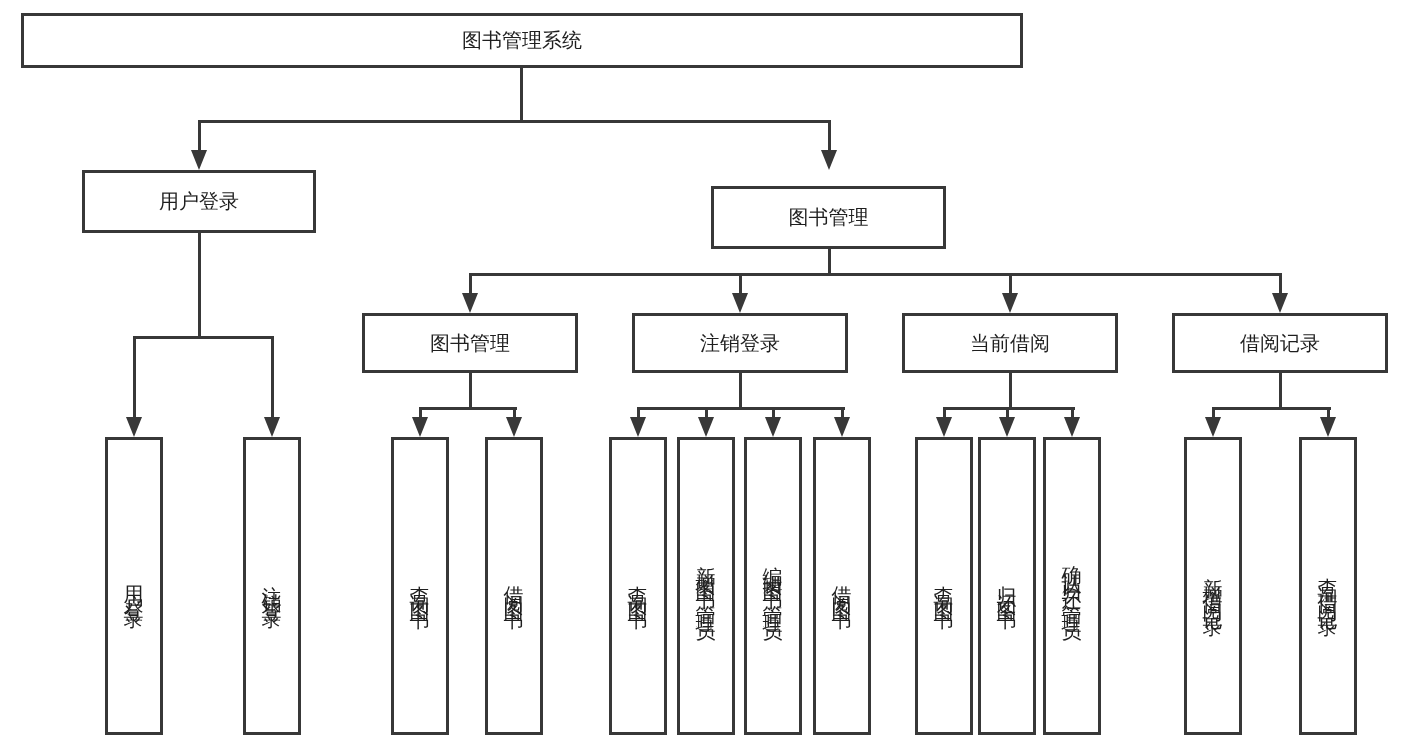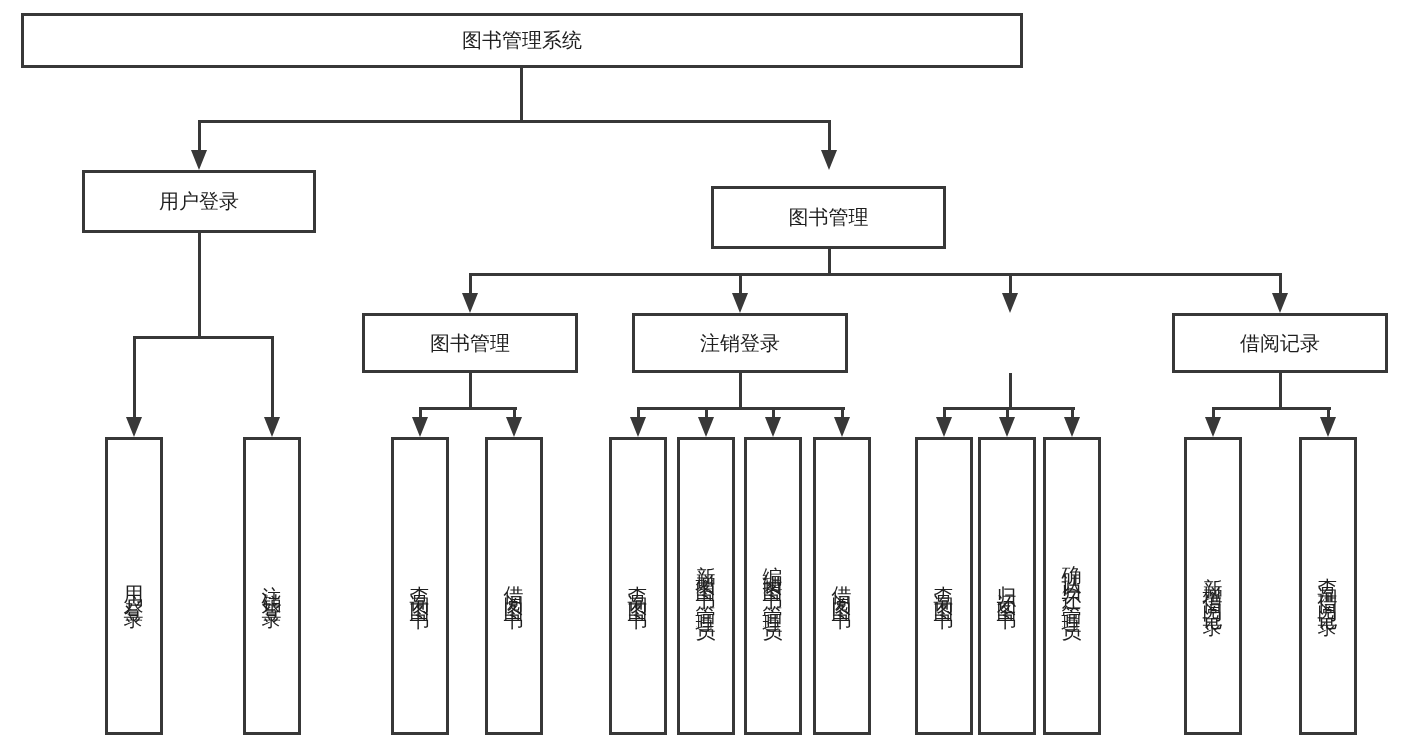--- a/index.html
+++ b/index.html
@@ -93,20 +93,21 @@
   <div class="vl" style="left:1327px;top:407px;height:10px"></div>
   <div class="ah" style="left:1320px;top:417px"></div>
 
   <div class="box" style="left:21px;top:13px;width:1002px;height:55px">图书管理系统</div>
 
   <div class="box" style="left:82px;top:170px;width:234px;height:63px">用户登录</div>
   <div class="box" style="left:711px;top:186px;width:235px;height:63px">图书管理</div>
 
   <div class="box" style="left:362px;top:313px;width:216px;height:60px">图书管理</div>
   <div class="box" style="left:632px;top:313px;width:216px;height:60px">注销登录</div>
+  <div class="box" style="left:902px;top:313px;width:216px;height:60px">当前借阅</div>
   <div class="box" style="left:1172px;top:313px;width:216px;height:60px">借阅记录</div>
 
   <div class="box vbox" style="left:105px;top:437px;width:58px;height:298px">用户登录</div>
   <div class="box vbox" style="left:243px;top:437px;width:58px;height:298px">注销登录</div>
 
   <div class="box vbox" style="left:391px;top:437px;width:58px;height:298px">查询图书</div>
   <div class="box vbox" style="left:485px;top:437px;width:58px;height:298px">借阅图书</div>
 
   <div class="box vbox" style="left:609px;top:437px;width:58px;height:298px">查询图书</div>
   <div class="box vbox" style="left:677px;top:437px;width:58px;height:298px">新增图书（管理员）</div>

